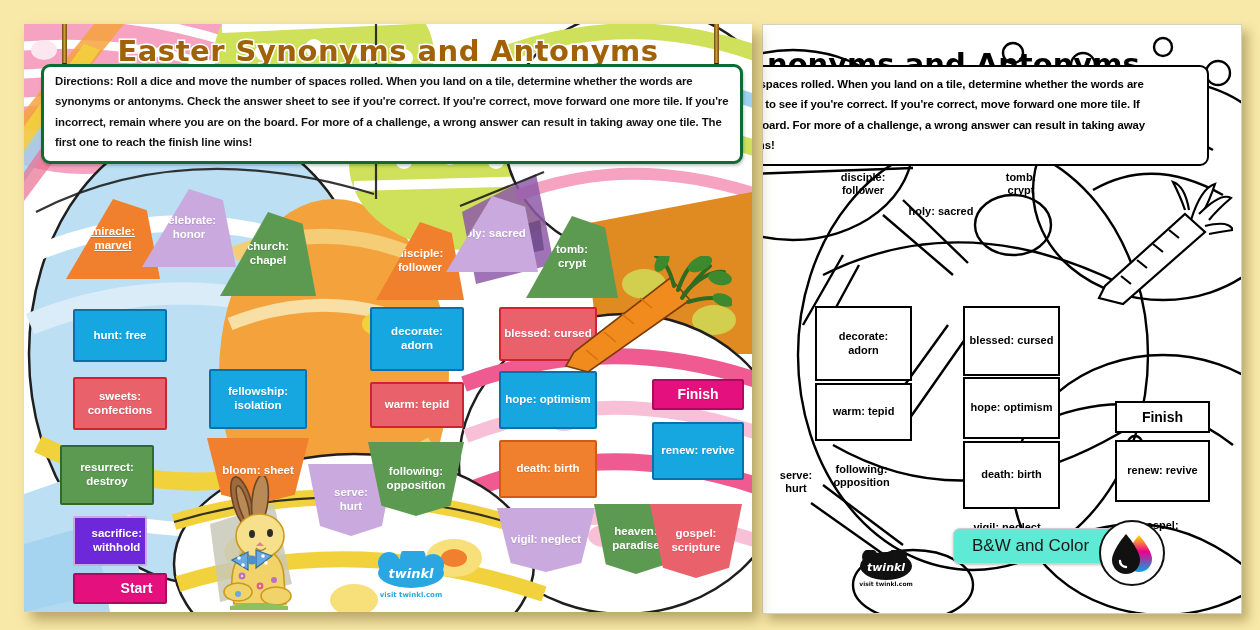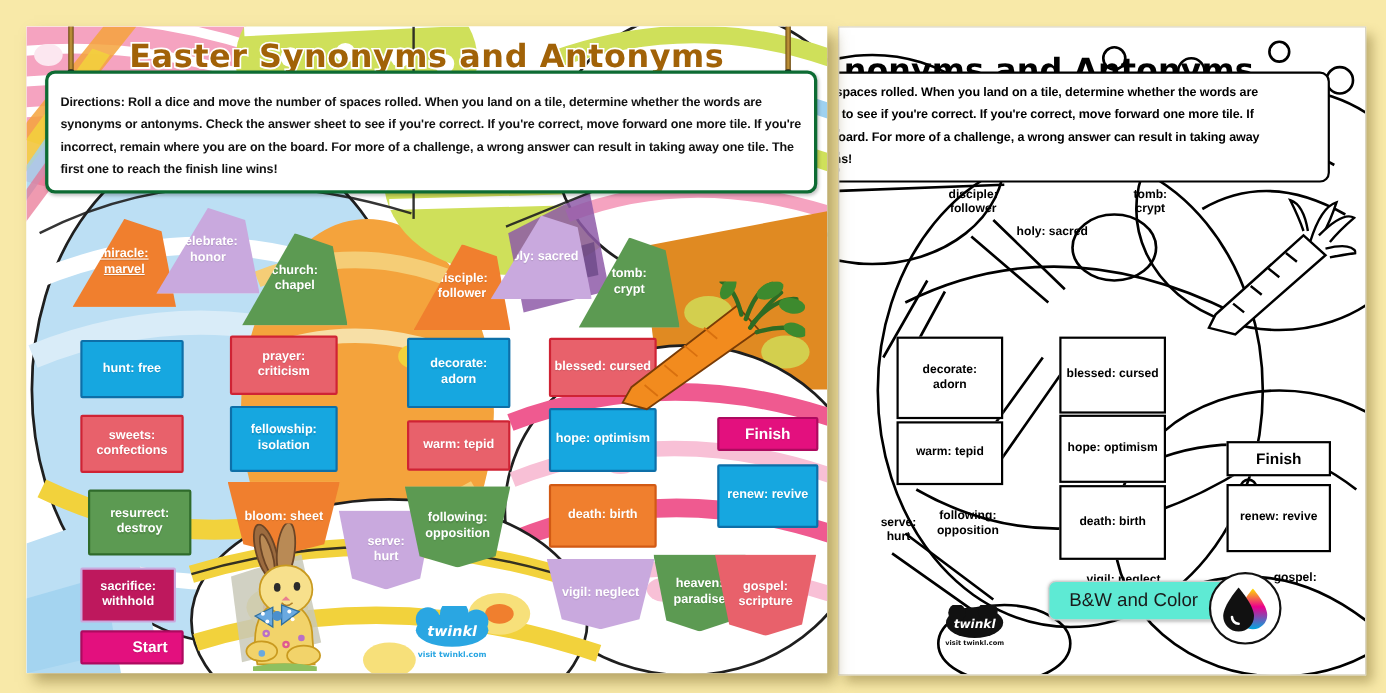--- a/index.html
+++ b/index.html
@@ -39,21 +39,21 @@
     text-shadow:0 2px 0 rgba(255,255,255,.9);
   }
   .pin{position:absolute;width:5px;height:48px;background:linear-gradient(90deg,#6b4a14,#c89a3c,#6b4a14);
        border-radius:1px;z-index:7;}
   .pin::after{content:"";position:absolute;left:-1px;bottom:-4px;width:7px;height:7px;border-radius:50%;background:#1a1a1a;}
 
   
   .directions{
     position:absolute;left:17px;top:40px;width:674px;
     border:3px solid #0d6b33;border-radius:9px;background:#fff;
-    padding:16px 11px 9px;z-index:8;
+    padding:4px 11px 9px;z-index:8;
     box-shadow:1px 2px 3px rgba(0,0,0,.22);
   }
   .directions p{
     margin:0;font-family:"Liberation Sans", sans-serif;
     font-size:11.4px;line-height:1.78;color:#111;font-weight:bold;
     letter-spacing:-.1px;
   }
 
   
   .tile{
@@ -92,21 +92,21 @@
     border:2px solid #000;border-radius:9px;background:#fff;
     padding:7px 11px 9px;z-index:8;
   }
   .bw-directions p{margin:0;font-size:11.4px;line-height:1.78;color:#000;font-weight:bold;
     white-space:nowrap;overflow:hidden;letter-spacing:-.1px;}
   .bw-tile{
     position:absolute;display:flex;align-items:center;justify-content:center;
     text-align:center;color:#000;font-weight:bold;font-size:11px;line-height:1.2;
     background:#fff;border:2.5px solid #000;box-sizing:border-box;z-index:5;padding:2px;
   }
-  .bw-tile.nob{border:none;background:transparent;justify-content:flex-end;}
+  .bw-tile.nob{border:none;background:transparent;}
 
   .badge{
     position:absolute;left:953px;top:528px;z-index:12;
     background:#5eead4;border:1px solid #cfcfcf;border-radius:7px;
     padding:7px 54px 7px 18px;
     font-size:17px;color:#1a1a1a;
     box-shadow:0 1px 3px rgba(0,0,0,.25);
     white-space:nowrap;
   }
   .badge-ink{
@@ -364,36 +364,32 @@
     </div>
 
     <div class="tile wedge-up outline-white" style="left:196px;top:188px;width:96px;height:84px;background:#5c9a52;border:0;">
       <span class="lbl">church:
 chapel</span>
     </div>
     <div class="tile rect" style="left:49px;top:353px;width:94px;height:53px;background:#e8616b;border:2.5px solid #cf2334;">
       <span class="lbl">sweets:
 confections</span>
     </div>
-    <div class="tile rect" style="left:56px;top:421px;width:94px;height:60px;background:#5c9a52;border:2.5px solid #2f6b2b;">
+    <div class="tile rect" style="left:36px;top:421px;width:94px;height:60px;background:#5c9a52;border:2.5px solid #2f6b2b;">
       <span class="lbl">resurrect:
 destroy</span>
     </div>
-    <div class="tile rect" style="left:49px;top:492px;width:87px;height:50px;background:#be185d;border:2.5px solid #c9a9de;">
+    <div class="tile rect" style="left:49px;top:492px;width:74px;height:50px;background:#6d28d9;border:2.5px solid #c9a9de;justify-content:flex-end;">
       <span class="lbl">sacrifice:
 withhold</span>
     </div>
     <div class="tile rect" style="left:49px;top:549px;width:94px;height:31px;background:#e3107e;border:2.5px solid #ad0a5f;font-size:14px;padding-left:36px;">
       <span class="lbl">Start</span>
     </div>
 
-    <div class="tile rect" style="left:185px;top:281px;width:98px;height:54px;background:#e8616b;border:2.5px solid #cf2334;">
-      <span class="lbl">prayer:
-criticism</span>
-    </div>
     <div class="tile rect" style="left:185px;top:345px;width:98px;height:60px;background:#16a7e0;border:2.5px solid #0d6fa8;">
       <span class="lbl">fellowship:
 isolation</span>
     </div>
     <div class="tile wedge-dn outline-white" style="left:183px;top:414px;width:102px;height:66px;background:#f07f2e;border:0;">
       <span class="lbl">bloom: sheet</span>
     </div>
     <div class="tile wedge-dn outline-white" style="left:284px;top:440px;width:86px;height:72px;background:#c9a9de;border:0;">
       <span class="lbl">serve:
 hurt</span>

